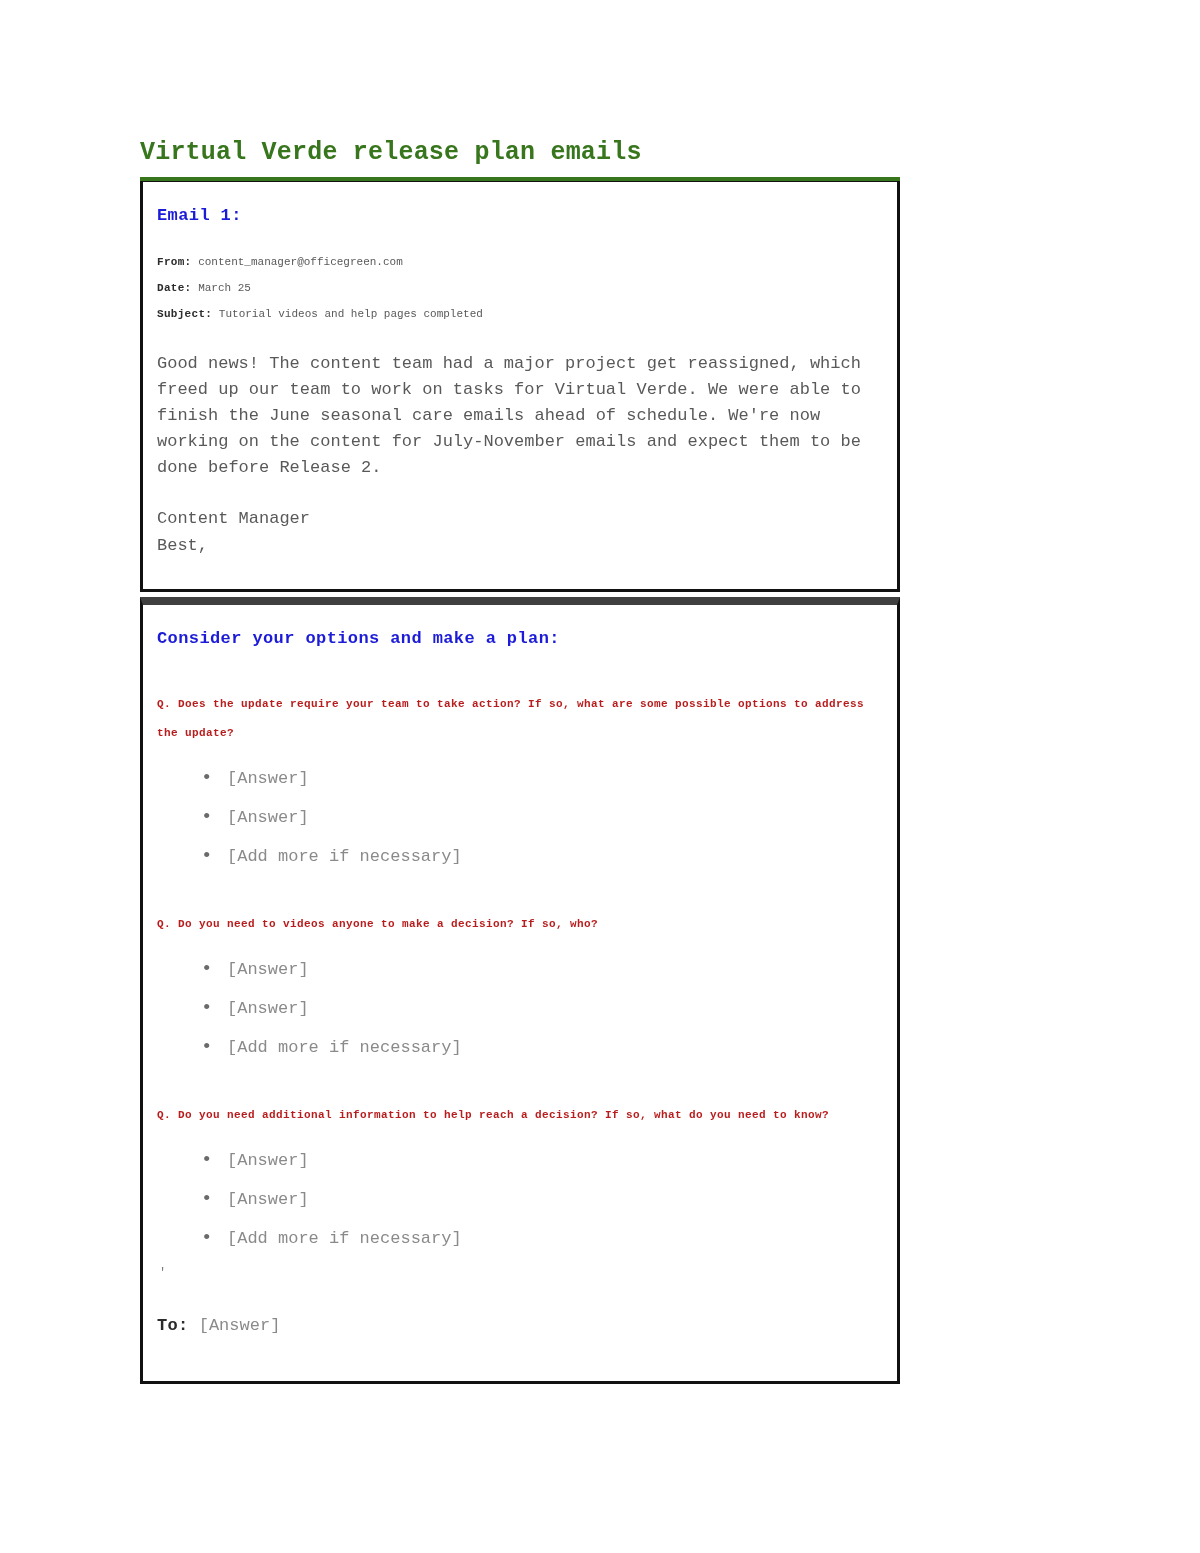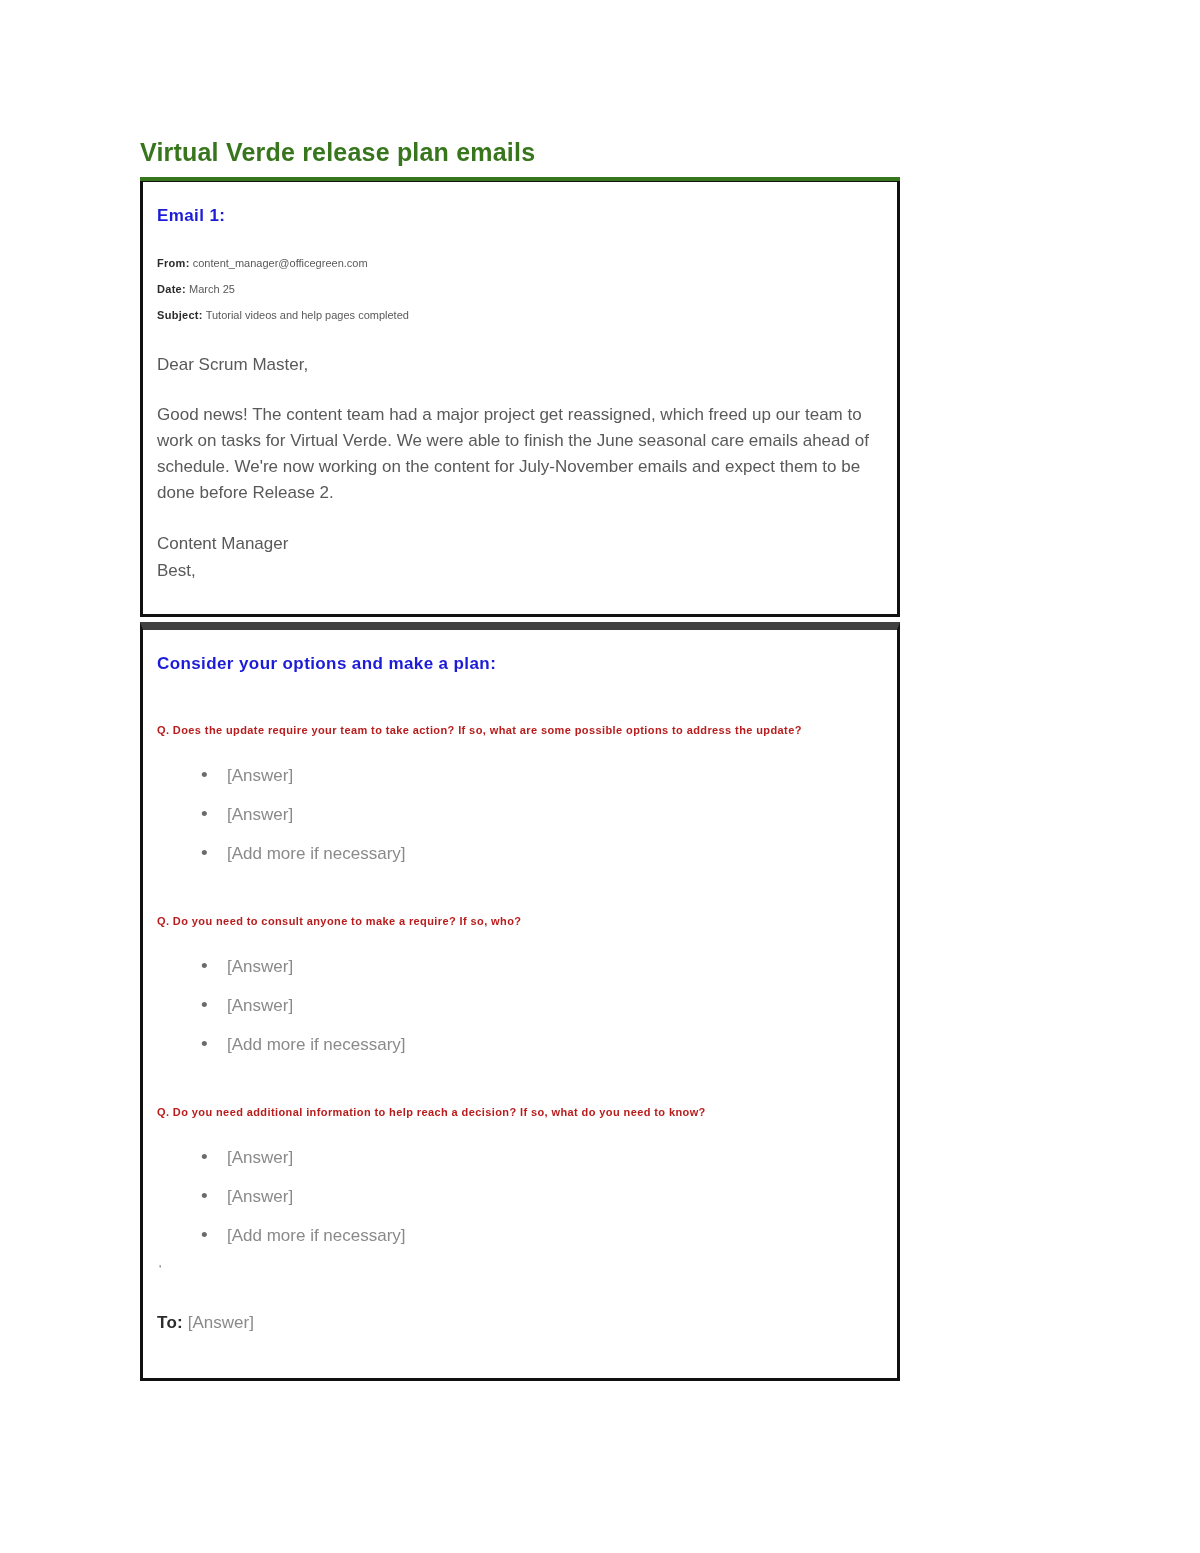--- a/index.html
+++ b/index.html
@@ -8,20 +8,21 @@
     width: 1200px;
     min-height: 1553px;
     background: #ffffff;
     font-family: "Liberation Sans", sans-serif;
     position: relative;
   }
   .content {
     width: 760px;
     margin-left: 140px;
     padding-top: 138px;
+    font-family: Liberation Mono, monospace;
   }
   .doc-title {
     font-size: 25px;
     font-weight: bold;
     color: #38761d;
     margin: 0 0 10px 0;
     letter-spacing: 0.2px;
   }
   .title-rule {
     border: none;
@@ -135,21 +136,20 @@
         <div class="meta-line">
           <span class="label">Date:</span>
           <span>March 25</span>
         </div>
         <div class="meta-line">
           <span class="label">Subject:</span>
           <span>Tutorial videos and help pages completed</span>
         </div>
       </div>
 
-      <p class="para">Dear Scrum Master,</p>
 
       <p class="para">Good news! The content team had a major project get reassigned, which freed up our team to work on tasks for Virtual Verde. We were able to finish the June seasonal care emails ahead of schedule. We're now working on the content for July-November emails and expect them to be done before Release 2.</p>
 
       <div class="sig-block">
         <div class="sig-line">Content Manager</div>
         <div class="sig-line">Best,</div>
       </div>
     </div>
 
     <div class="box-gap"></div>
@@ -157,21 +157,21 @@
     <div class="box second">
       <p class="blue-heading">Consider your options and make a plan:</p>
 
       <p class="question">Q. Does the update require your team to take action? If so, what are some possible options to address the update?</p>
       <ul class="answers">
         <li>[Answer]</li>
         <li>[Answer]</li>
         <li>[Add more if necessary]</li>
       </ul>
 
-      <p class="question">Q. Do you need to consult anyone to make a require? If so, who?</p>
+      <p class="question">Q. Do you need to videos anyone to make a decision? If so, who?</p>
       <ul class="answers">
         <li>[Answer]</li>
         <li>[Answer]</li>
         <li>[Add more if necessary]</li>
       </ul>
 
       <p class="question">Q. Do you need additional information to help reach a decision? If so, what do you need to know?</p>
       <ul class="answers">
         <li>[Answer]</li>
         <li>[Answer]</li>

